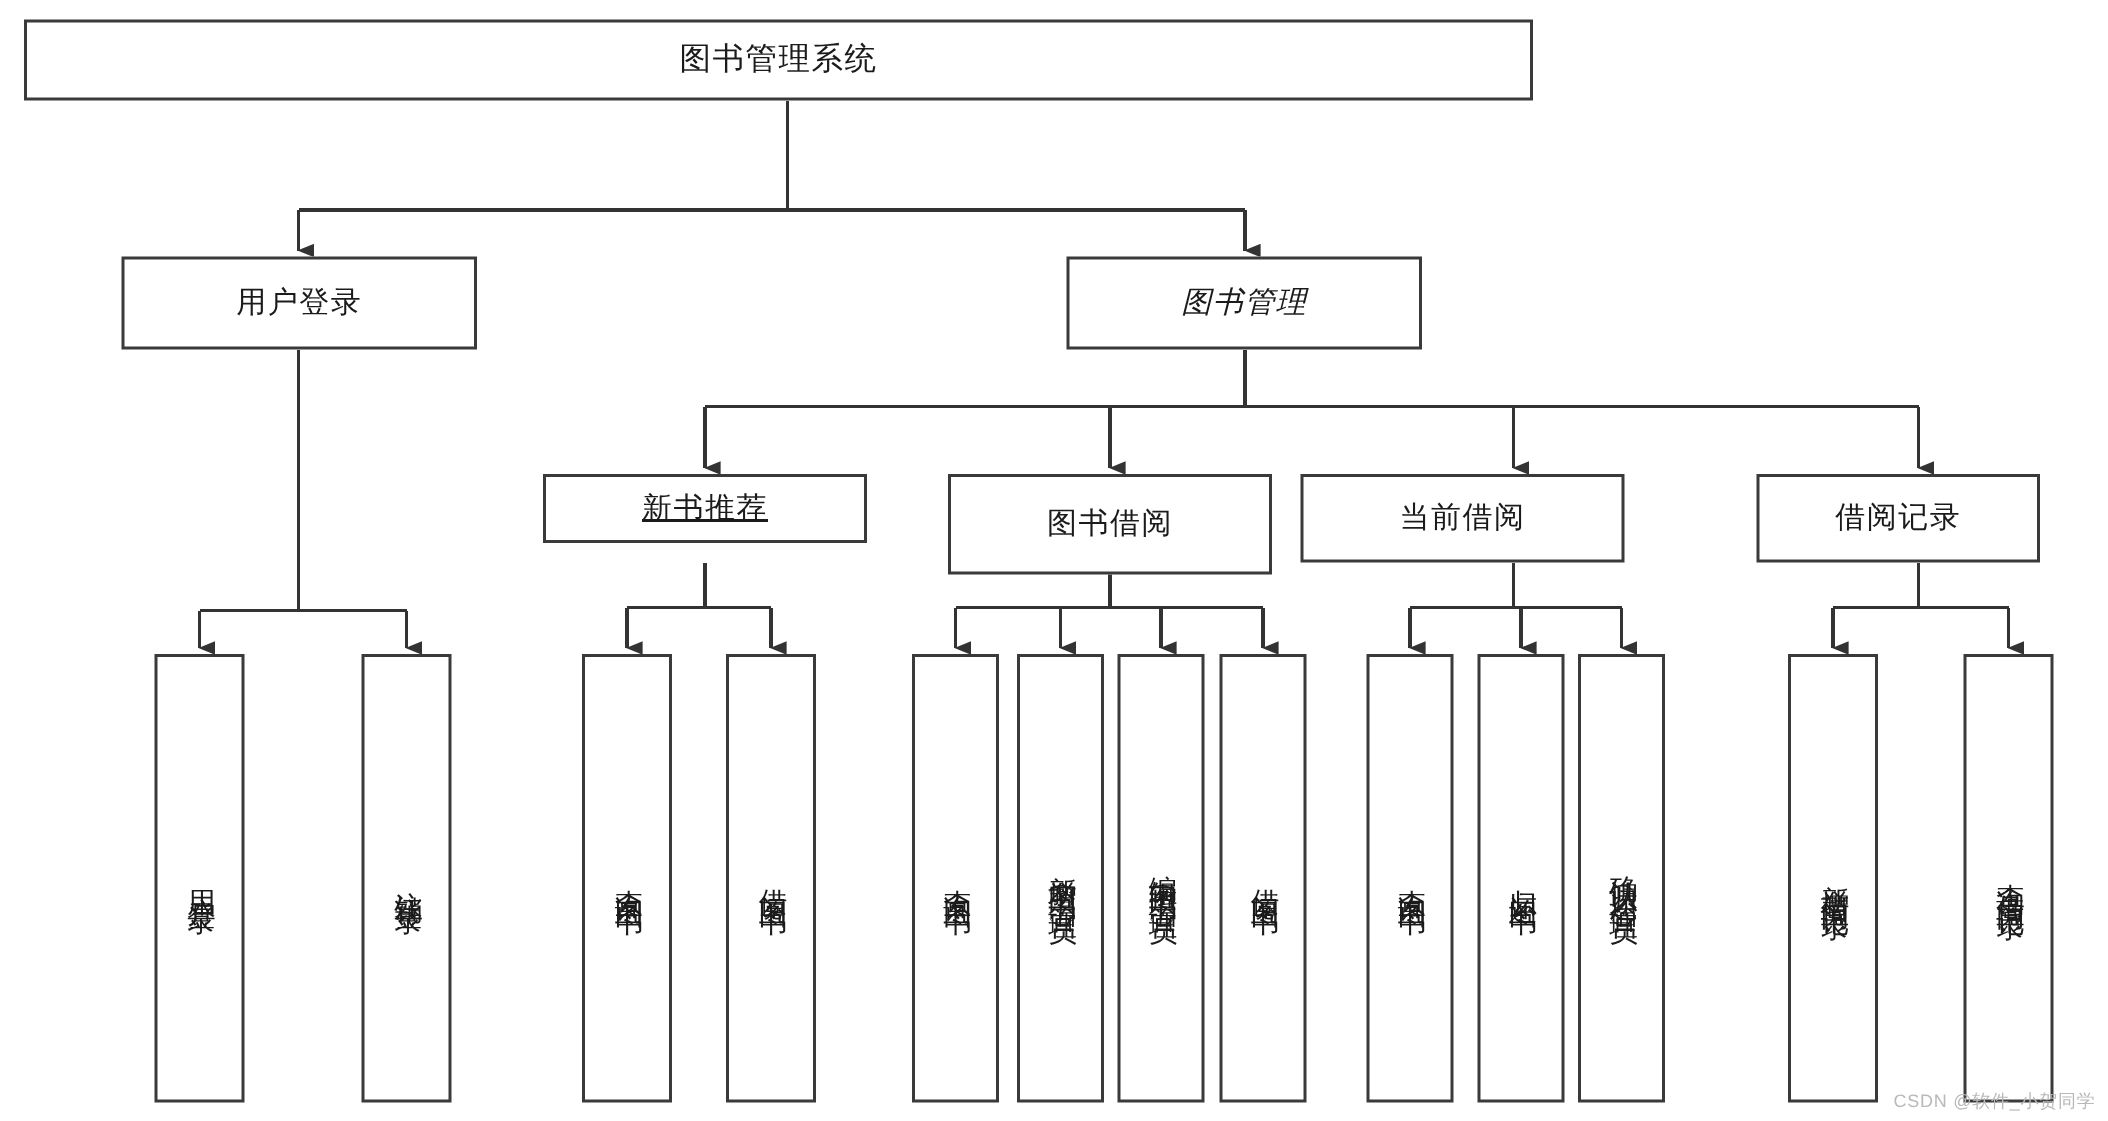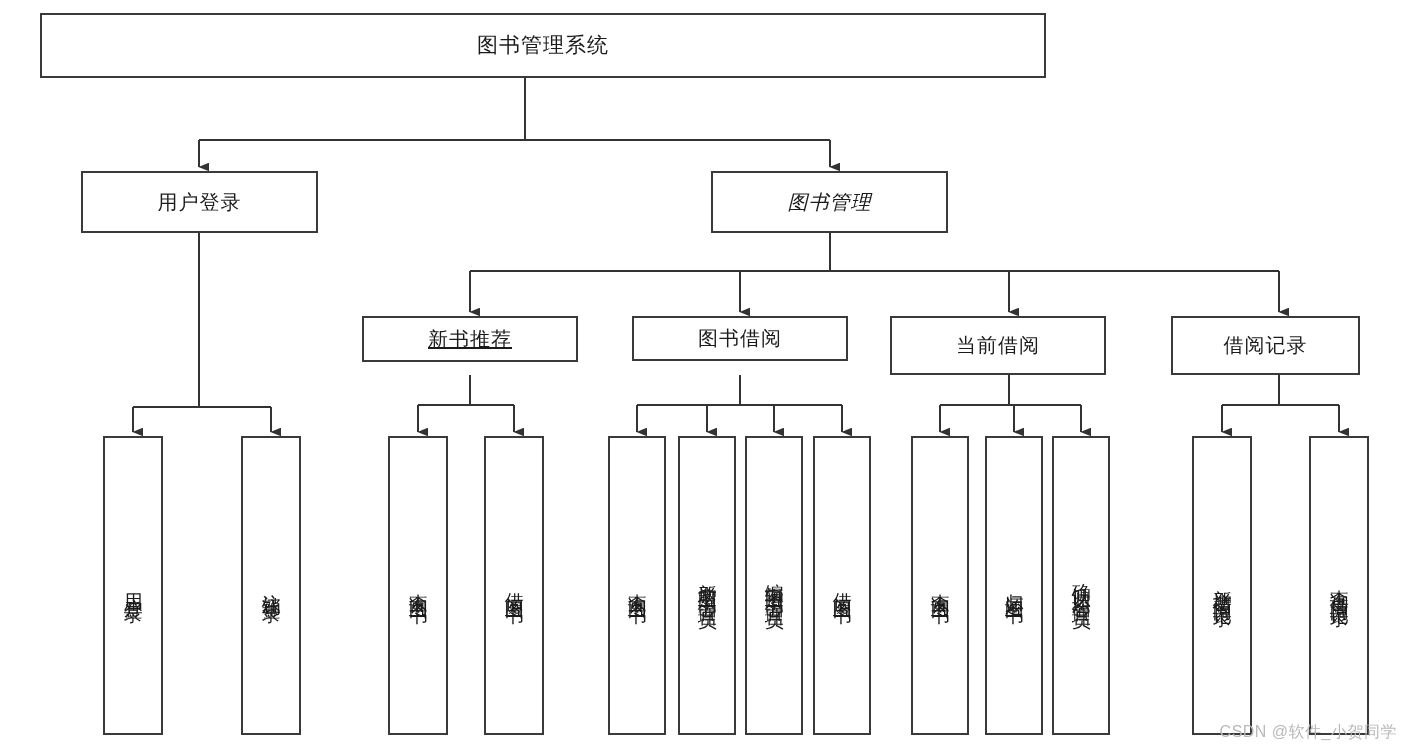--- a/index.html
+++ b/index.html
@@ -49,21 +49,21 @@
     font-size:19px;
     line-height:1.30;
     letter-spacing:4px;
     white-space:nowrap;
     max-height:282px;
   }
   .watermark{
     position:absolute;
     right:8px;
     bottom:4px;
-    font-size:16px;
+    font-size:12px;
     color:#b9b9b9;
     letter-spacing:0.5px;
     white-space:nowrap;
     user-select:none;
   }
 </style>
 </head>
 <body>
 
 <div id="canvas">
@@ -113,38 +113,38 @@
       <path d="M1014,405 L1014,432" marker-end="url(#arw)"></path>
       <path d="M1081,405 L1081,432" marker-end="url(#arw)"></path>
 
       <path d="M1279,375 L1279,405"></path>
       <path d="M1222,405 L1339,405"></path>
       <path d="M1222,405 L1222,432" marker-end="url(#arw)"></path>
       <path d="M1339,405 L1339,432" marker-end="url(#arw)"></path>
     </g>
   </svg>
 
-  <div class="node root" style="left:16px;top:13px;width:1006px;height:65px;margin-left:24px;">
+  <div class="node root" style="left:16px;top:13px;width:1006px;height:54px;">
     <span class="label">图书管理系统</span>
   </div>
 
   <div class="node" style="left:81px;top:171px;width:237px;height:62px;">
     <span class="label">用户登录</span>
   </div>
   <div class="node" style="left:711px;top:171px;width:237px;height:62px;font-style:italic;">
     <span class="label">图书管理</span>
   </div>
 
   <div class="node" style="left:362px;top:316px;width:216px;height:46px;text-decoration:underline;">
     <span class="label">新书推荐</span>
   </div>
-  <div class="node" style="left:632px;top:316px;width:216px;height:45px;font-family:Liberation Serif, serif;">
+  <div class="node" style="left:632px;top:316px;width:216px;height:67px;font-family:Liberation Serif, serif;">
     <span class="label">图书借阅</span>
   </div>
-  <div class="node" style="left:890px;top:316px;width:216px;height:59px;">
+  <div class="node" style="left:867px;top:316px;width:216px;height:59px;">
     <span class="label">当前借阅</span>
   </div>
   <div class="node" style="left:1171px;top:316px;width:189px;height:59px;">
     <span class="label">借阅记录</span>
   </div>
 
   <div class="node leaf" style="left:103px;top:436px;width:60px;height:299px;">
     <span class="label">用户登录</span>
   </div>
   <div class="node leaf" style="left:241px;top:436px;width:60px;height:299px;">

